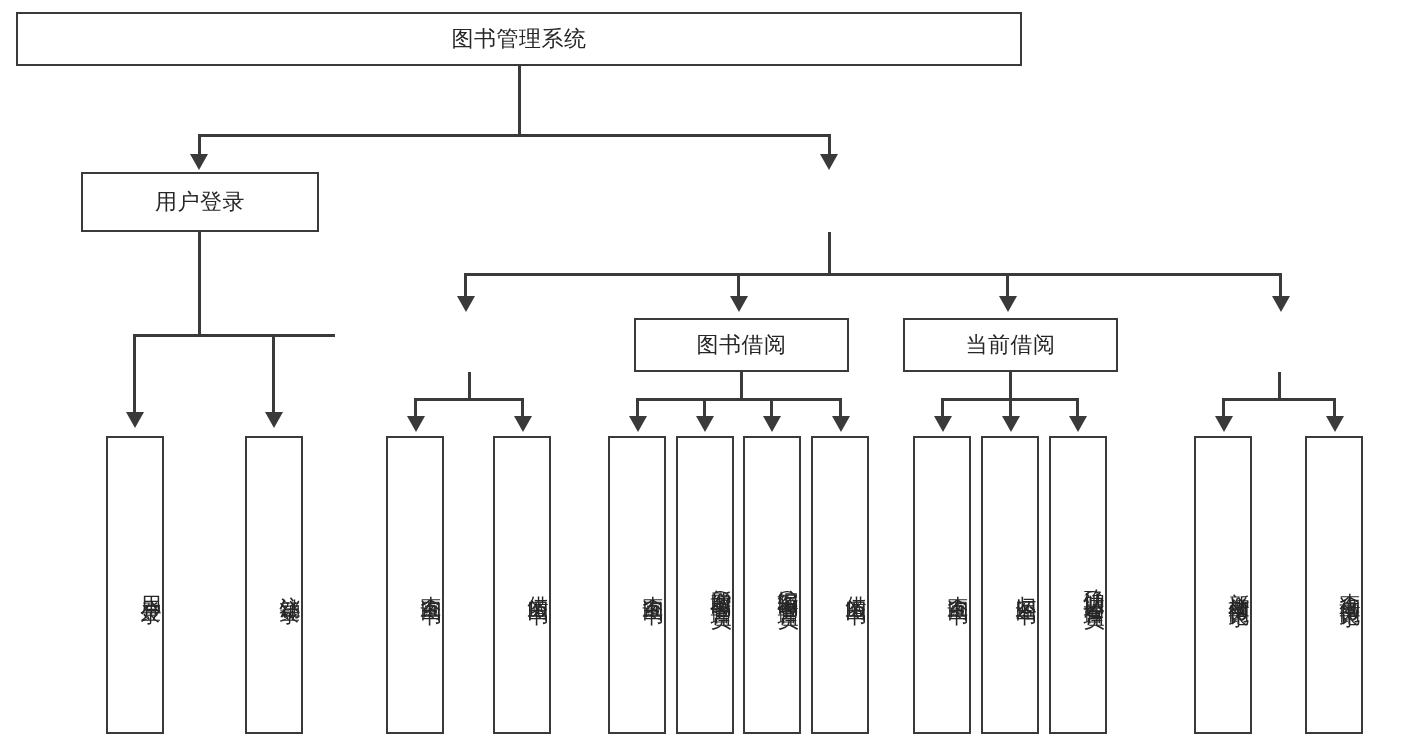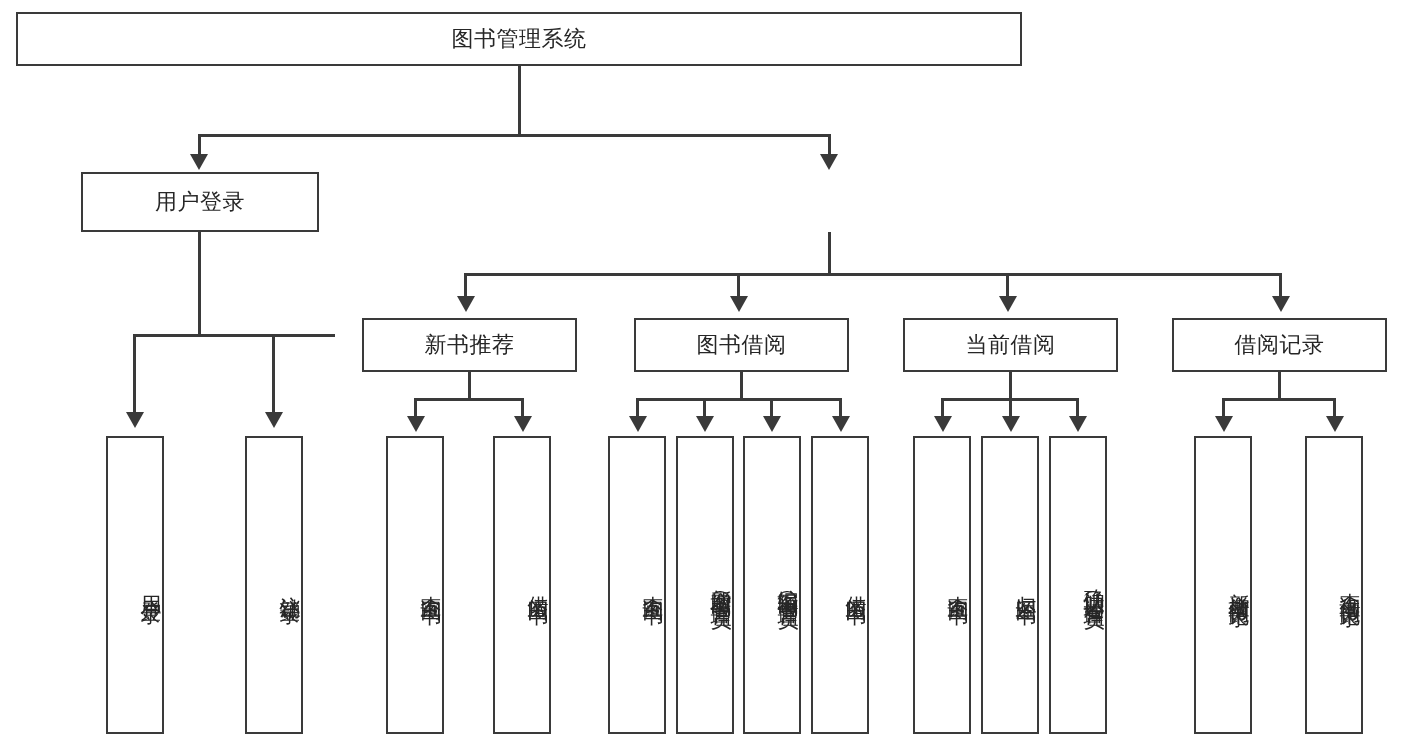--- a/index.html
+++ b/index.html
@@ -109,31 +109,25 @@
   <div class="hline" style="left:464px; top:273px; width:818px; height:3px;"></div>
   <div class="vline" style="left:464px; top:273px; width:3px; height:25px;"></div>
   <div class="arrow" style="left:457px; top:296px;"></div>
   <div class="vline" style="left:737px; top:273px; width:3px; height:25px;"></div>
   <div class="arrow" style="left:730px; top:296px;"></div>
   <div class="vline" style="left:1006px; top:273px; width:3px; height:25px;"></div>
   <div class="arrow" style="left:999px; top:296px;"></div>
   <div class="vline" style="left:1279px; top:273px; width:3px; height:25px;"></div>
   <div class="arrow" style="left:1272px; top:296px;"></div>
 
-  <div class="node horiz" style="left:362px; top:318px; width:215px; height:54px;">
-    <span class="label">新书推荐</span>
-  </div>
   <div class="node horiz" style="left:634px; top:318px; width:215px; height:54px;">
     <span class="label">图书借阅</span>
   </div>
   <div class="node horiz" style="left:903px; top:318px; width:215px; height:54px;">
     <span class="label">当前借阅</span>
-  </div>
-  <div class="node horiz" style="left:1172px; top:318px; width:215px; height:54px;">
-    <span class="label">借阅记录</span>
   </div>
 
   <div class="vline" style="left:468px; top:372px; width:3px; height:28px;"></div>
   <div class="hline" style="left:414px; top:398px; width:110px; height:3px;"></div>
   <div class="vline" style="left:414px; top:398px; width:3px; height:20px;"></div>
   <div class="arrow" style="left:407px; top:416px;"></div>
   <div class="vline" style="left:521px; top:398px; width:3px; height:20px;"></div>
   <div class="arrow" style="left:514px; top:416px;"></div>
 
   <div class="vline" style="left:740px; top:372px; width:3px; height:28px;"></div>

